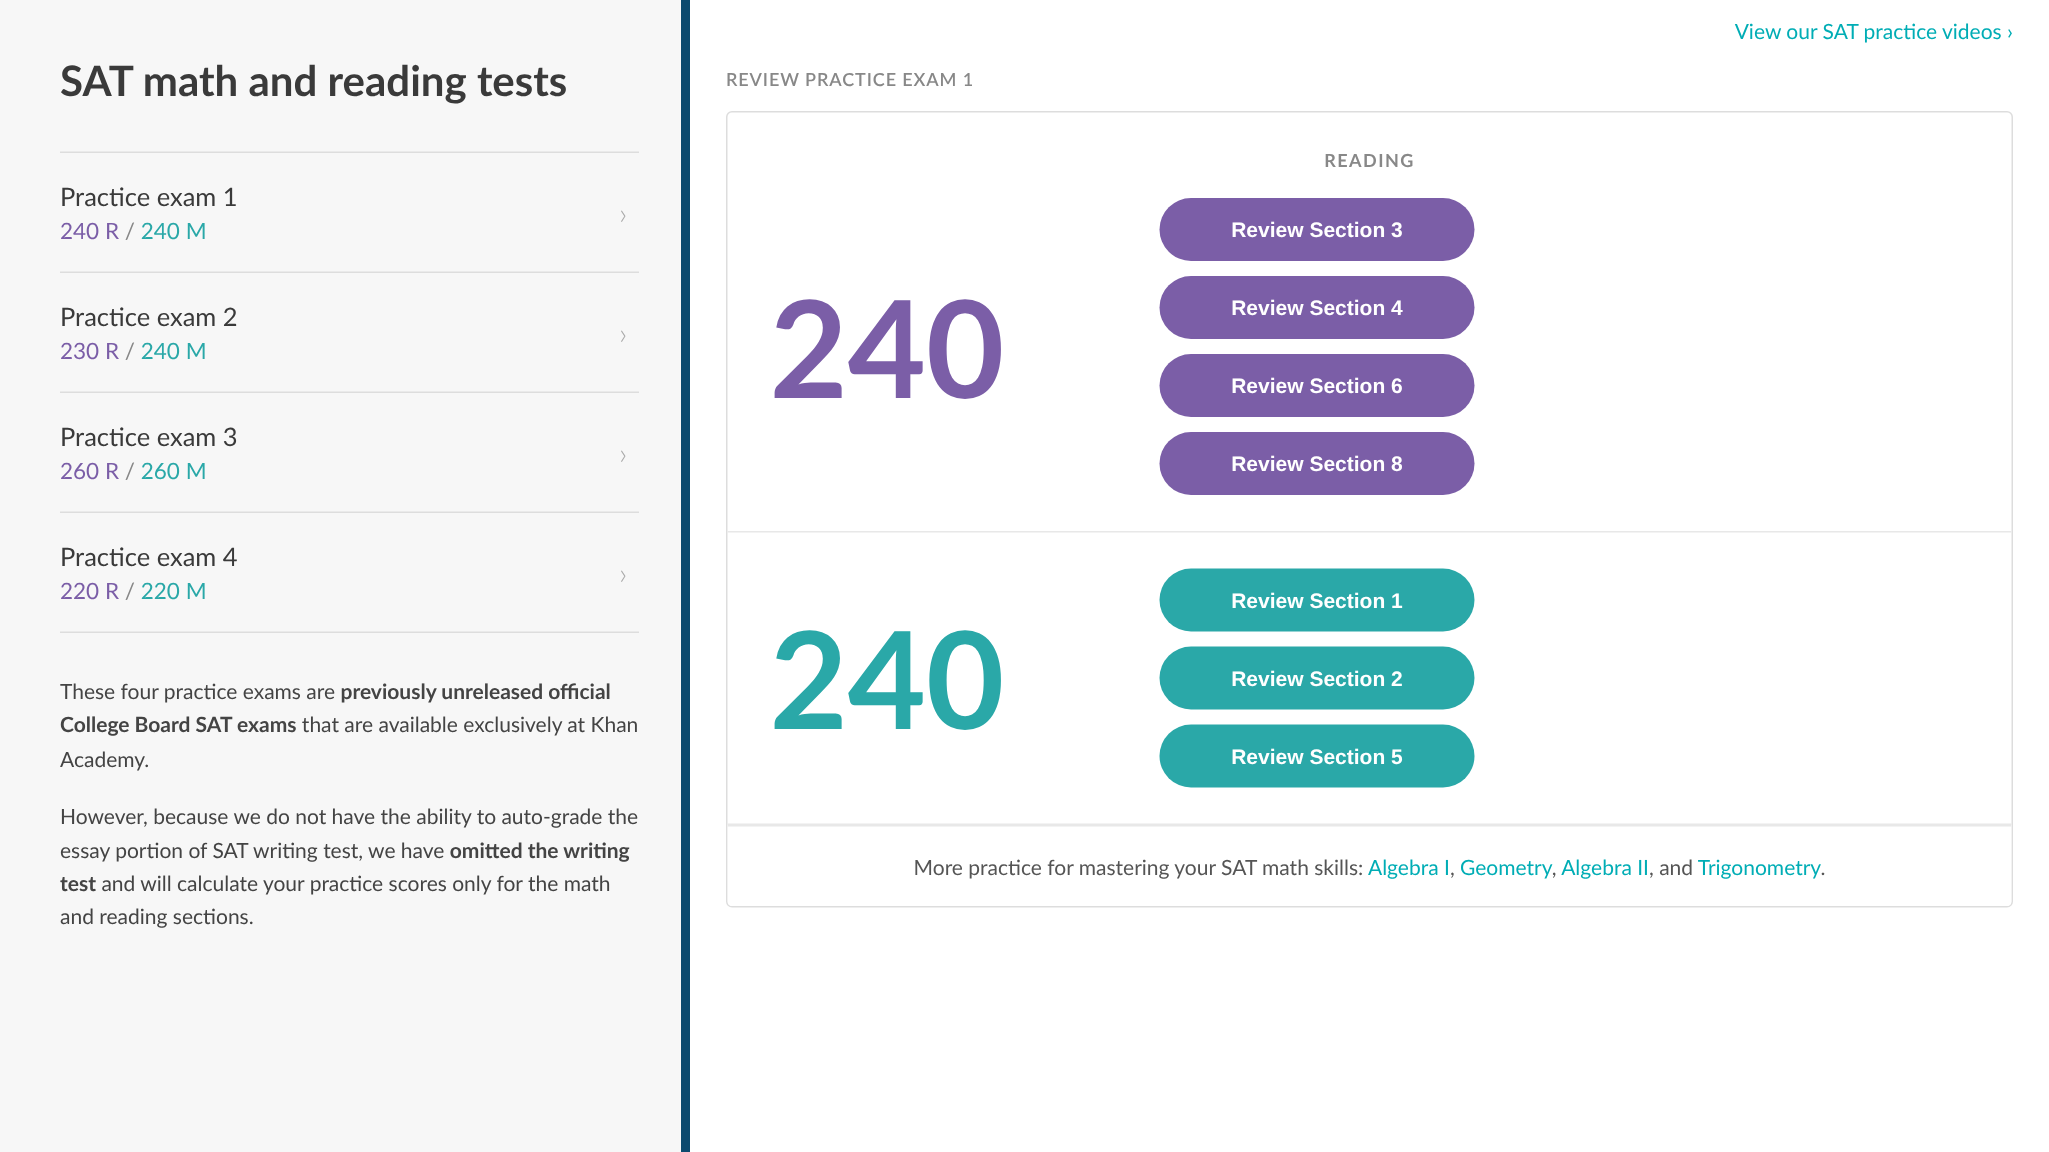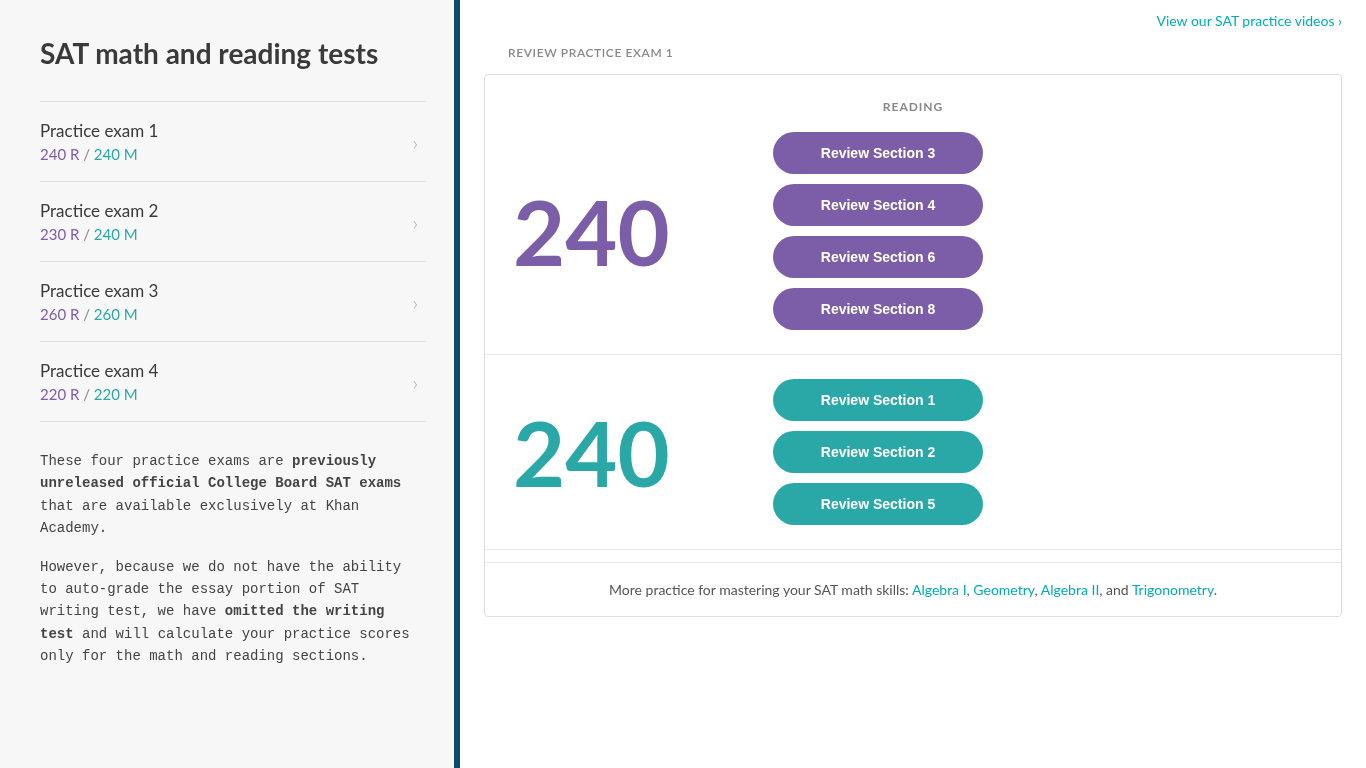--- a/index.html
+++ b/index.html
@@ -56,21 +56,20 @@
     .chevron {
       color: #aaa;
       font-size: 20px;
       font-weight: 300;
     }
     .sidebar-note {
       font-size: 14px;
       color: #444;
       line-height: 1.6;
       margin-top: 20px;
-      font-family: Liberation Mono, monospace;
     }
     .sidebar-note strong { font-weight: 700; }
     
     .main {
       flex: 1;
       padding: 0 24px 24px 24px;
       background: #fff;
       overflow-y: auto;
     }
     .top-bar {
@@ -86,21 +85,20 @@
       align-items: center;
       gap: 4px;
     }
     .breadcrumb {
       font-size: 12px;
       color: #888;
       letter-spacing: 0.05em;
       text-transform: uppercase;
       margin-bottom: 14px;
       font-weight: 600;
-      margin-left: 24px;
     }
     .exam-panel {
       border: 1px solid #ddd;
       border-radius: 4px;
       overflow: hidden;
     }
     .section-block {
       padding: 24px 28px;
       border-bottom: 1px solid #e8e8e8;
     }
@@ -148,21 +146,20 @@
     }
     .btn-purple { background: #7b5ea7; }
     .btn-teal { background: #2aa8a8; }
     .more-practice {
       padding: 18px 28px;
       font-size: 14px;
       color: #555;
       background: #fff;
       border-top: 1px solid #e8e8e8;
       text-align: center;
-      margin-top: 12px;
     }
     .more-practice a {
       color: #00adb5;
       text-decoration: none;
     }
   </style>
 </head>
 <body>
 
 <div class="layout">

